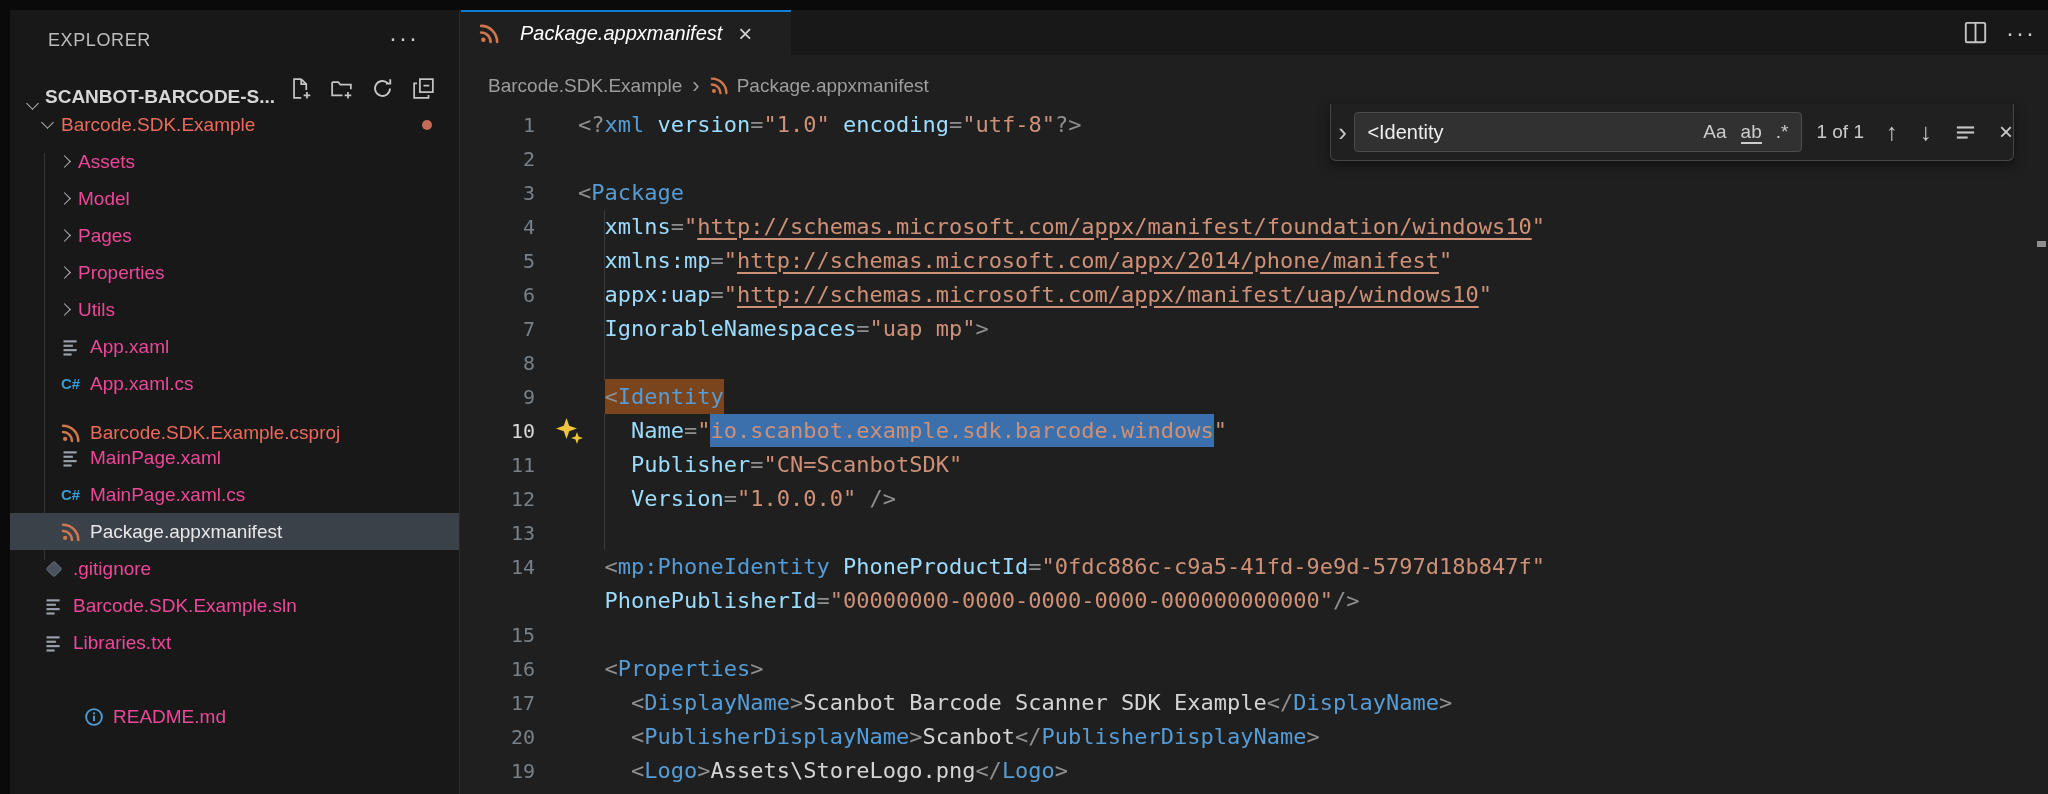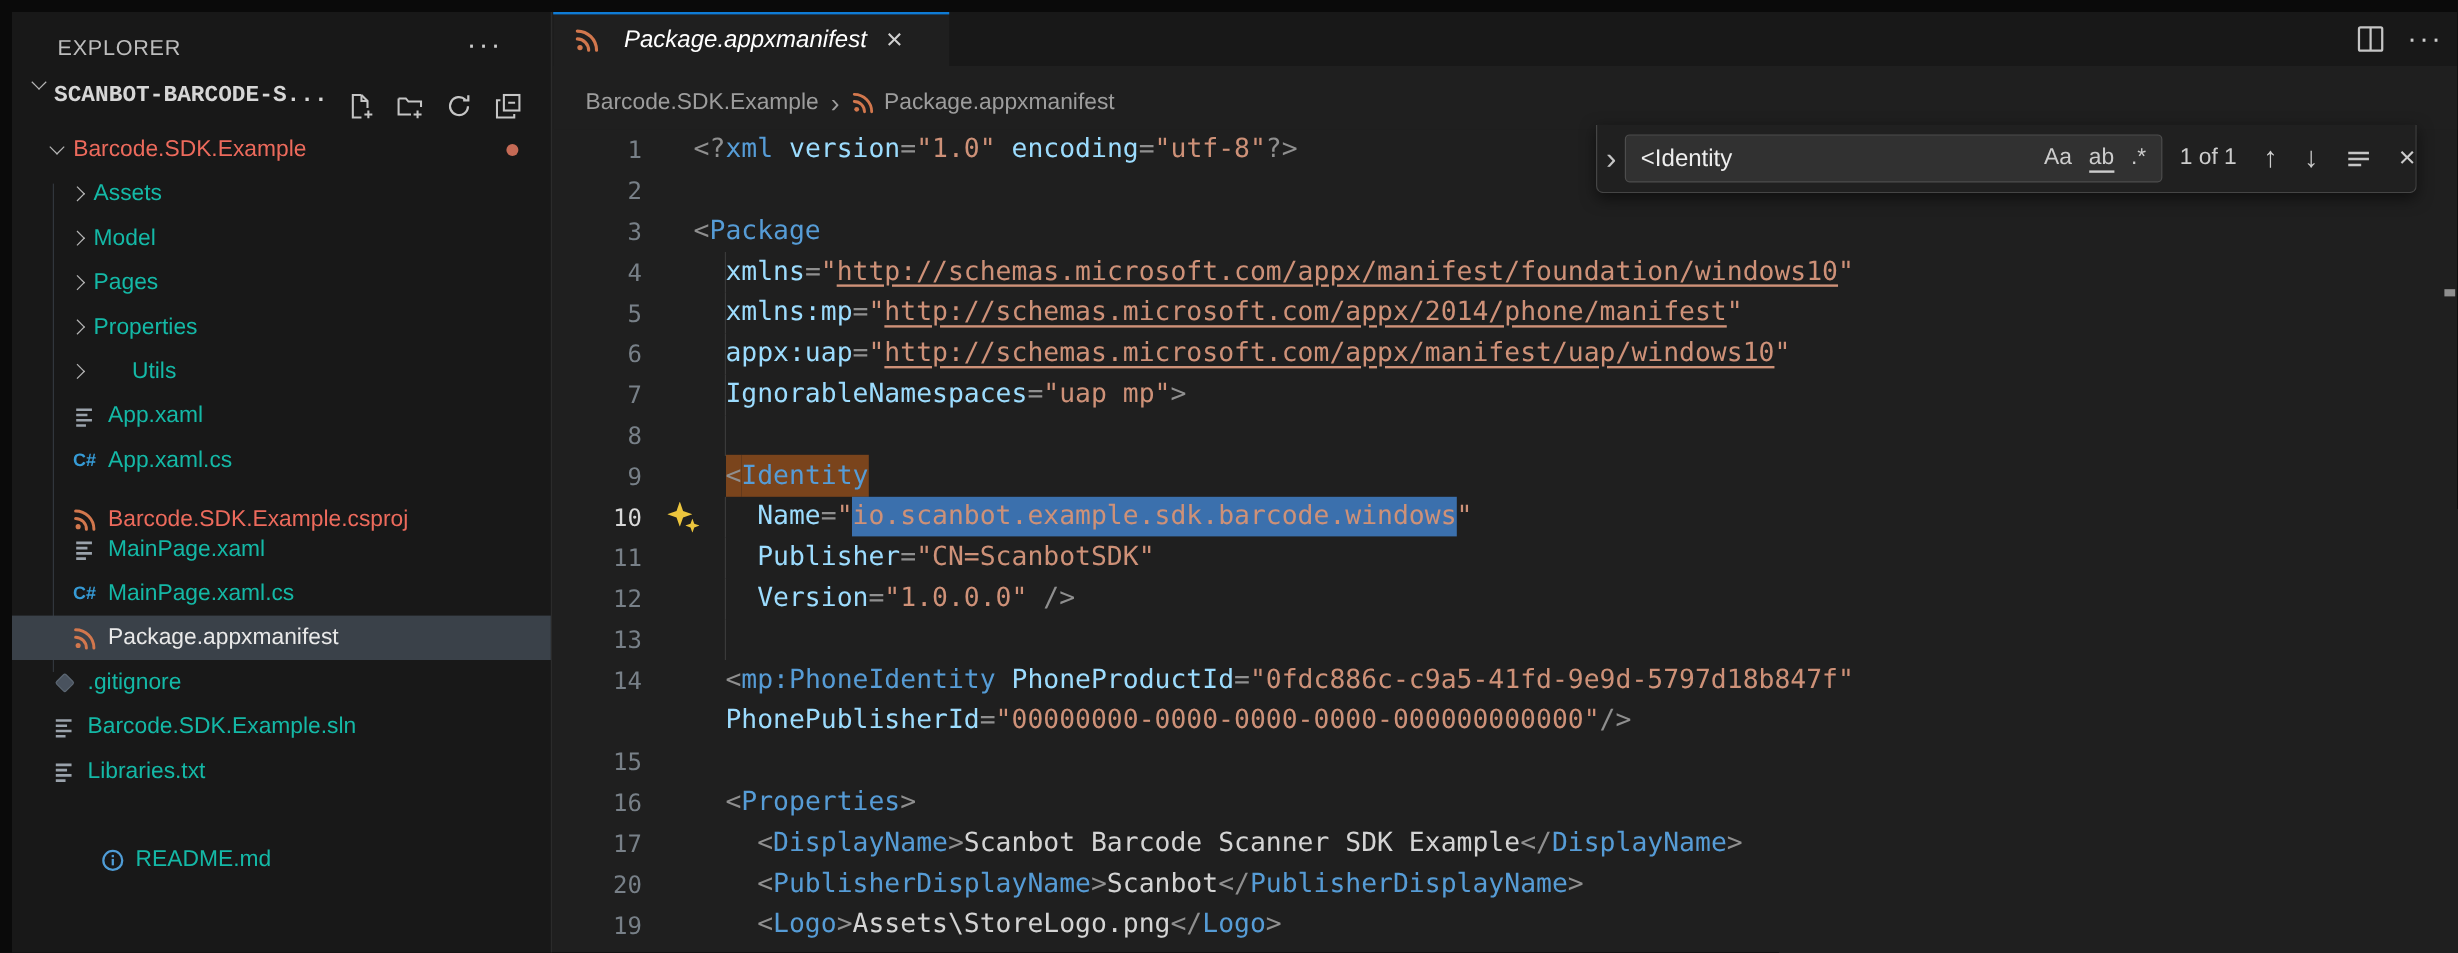--- a/index.html
+++ b/index.html
@@ -10,32 +10,32 @@
     -webkit-font-smoothing:antialiased;
   }
   
   .top-strip { position:absolute; left:0; top:0; width:2048px; height:10px; background:#0a0a0a; }
   .left-strip { position:absolute; left:0; top:0; width:10px; height:794px; background:#0a0a0a; }
   
   .sidebar { position:absolute; left:10px; top:10px; width:450px; height:784px; background:#181818; border-right:1px solid #2b2b2b; }
   .sb-header { position:absolute; left:0; top:0; width:100%; height:60px; }
   .sb-title { position:absolute; left:38px; top:20px; font-size:18px; letter-spacing:.6px; color:#bdbdbd; }
   .sb-more { position:absolute; right:40px; top:14px; font-size:24px; color:#cccccc; letter-spacing:2px; cursor:pointer; }
-  .ws-row { position:absolute; left:0; top:58px; width:100%; height:40px; display:flex; align-items:flex-start;font-family:Liberation Mono, monospace; }
+  .ws-row { position:absolute; left:0; top:58px; width:100%; height:40px; display:flex; align-items:flex-end; }
   .ws-label { font-size:19px; font-weight:bold; color:#d6d6d6; margin-left:8px; white-space:nowrap; }
   .ws-actions { position:absolute; right:24px; top:8px; display:flex; gap:17px; }
   .ws-actions .act { width:24px; height:24px; display:flex; align-items:center; justify-content:center; cursor:pointer; }
   .chev { width:9px; height:9px; border-right:1.8px solid #b6b6b6; border-bottom:1.8px solid #b6b6b6; display:inline-block; flex:none; }
   .chev.down { transform:rotate(45deg); margin-top:-4px; }
   .chev.right { transform:rotate(-45deg); }
   .tree { position:absolute; left:0; top:96px; width:100%; bottom:0; }
   .tree-guide { position:absolute; left:34px; top:47px; width:1px; height:407px; background:#31363c; }
   .tree-row { position:absolute; left:0; width:100%; height:37px; display:flex; align-items:center; cursor:pointer; }
   .tree-row.selected { background:#3a4149; }
-  .tree-row .label { font-size:19px; color:#14b8a6; margin-left:9px; white-space:nowrap; }
+  .tree-row .label { font-size:19px; color:#ec4899; margin-left:9px; white-space:nowrap; }
   .tree-row.modified .label { color:#ec6a5c; }
   .tree-row.selected .label { color:#e8e8e8; }
   .t-icon { width:21px; height:21px; flex:none; display:flex; align-items:center; justify-content:center; }
   .cs-glyph { font-size:15px; font-weight:bold; color:#369bd6; font-family:"Liberation Sans",sans-serif; }
   .git-diamond { width:12px; height:12px; background:#49525e; border:1px solid #5c6773; border-radius:2px; transform:rotate(45deg); }
   .mod-dot { position:absolute; right:27px; width:10px; height:10px; border-radius:50%; background:#c56a55; }
   
   .tabbar { position:absolute; left:461px; top:10px; width:1587px; height:45px; background:#181818; }
   .tab { position:absolute; left:0; top:0; width:330px; height:45px; background:#1f1f1f; border-top:2.5px solid #0f7cd6; display:flex; align-items:center; cursor:pointer; }
   .tab-label { font-size:20px; font-style:italic; color:#ffffff; margin-left:12px; white-space:nowrap; }
@@ -136,21 +136,21 @@
           <span class="label">Model</span>
         </div>
         <div class="tree-row" style="top: 111px; padding-left: 50px;">
           <span class="chev right"></span>
           <span class="label">Pages</span>
         </div>
         <div class="tree-row" style="top: 148px; padding-left: 50px;">
           <span class="chev right"></span>
           <span class="label">Properties</span>
         </div>
-        <div class="tree-row" style="top: 185px; padding-left: 50px; gap: 32px;">
+        <div class="tree-row" style="top: 185px; padding-left: 50px;">
           <span class="chev right"></span>
           <span class="label">Utils</span>
         </div>
         <div class="tree-row" style="top: 222px; padding-left: 50px;">
           <span class="t-icon">
             <svg viewBox="0 0 16 16" width="20" height="20" stroke="#9aa2ab" stroke-width="1.7">
               <line x1="2" y1="3.5" x2="12.5" y2="3.5"></line>
               <line x1="2" y1="7" x2="9.5" y2="7"></line>
               <line x1="2" y1="10.5" x2="12.5" y2="10.5"></line>
               <line x1="2" y1="14" x2="8.5" y2="14"></line>

